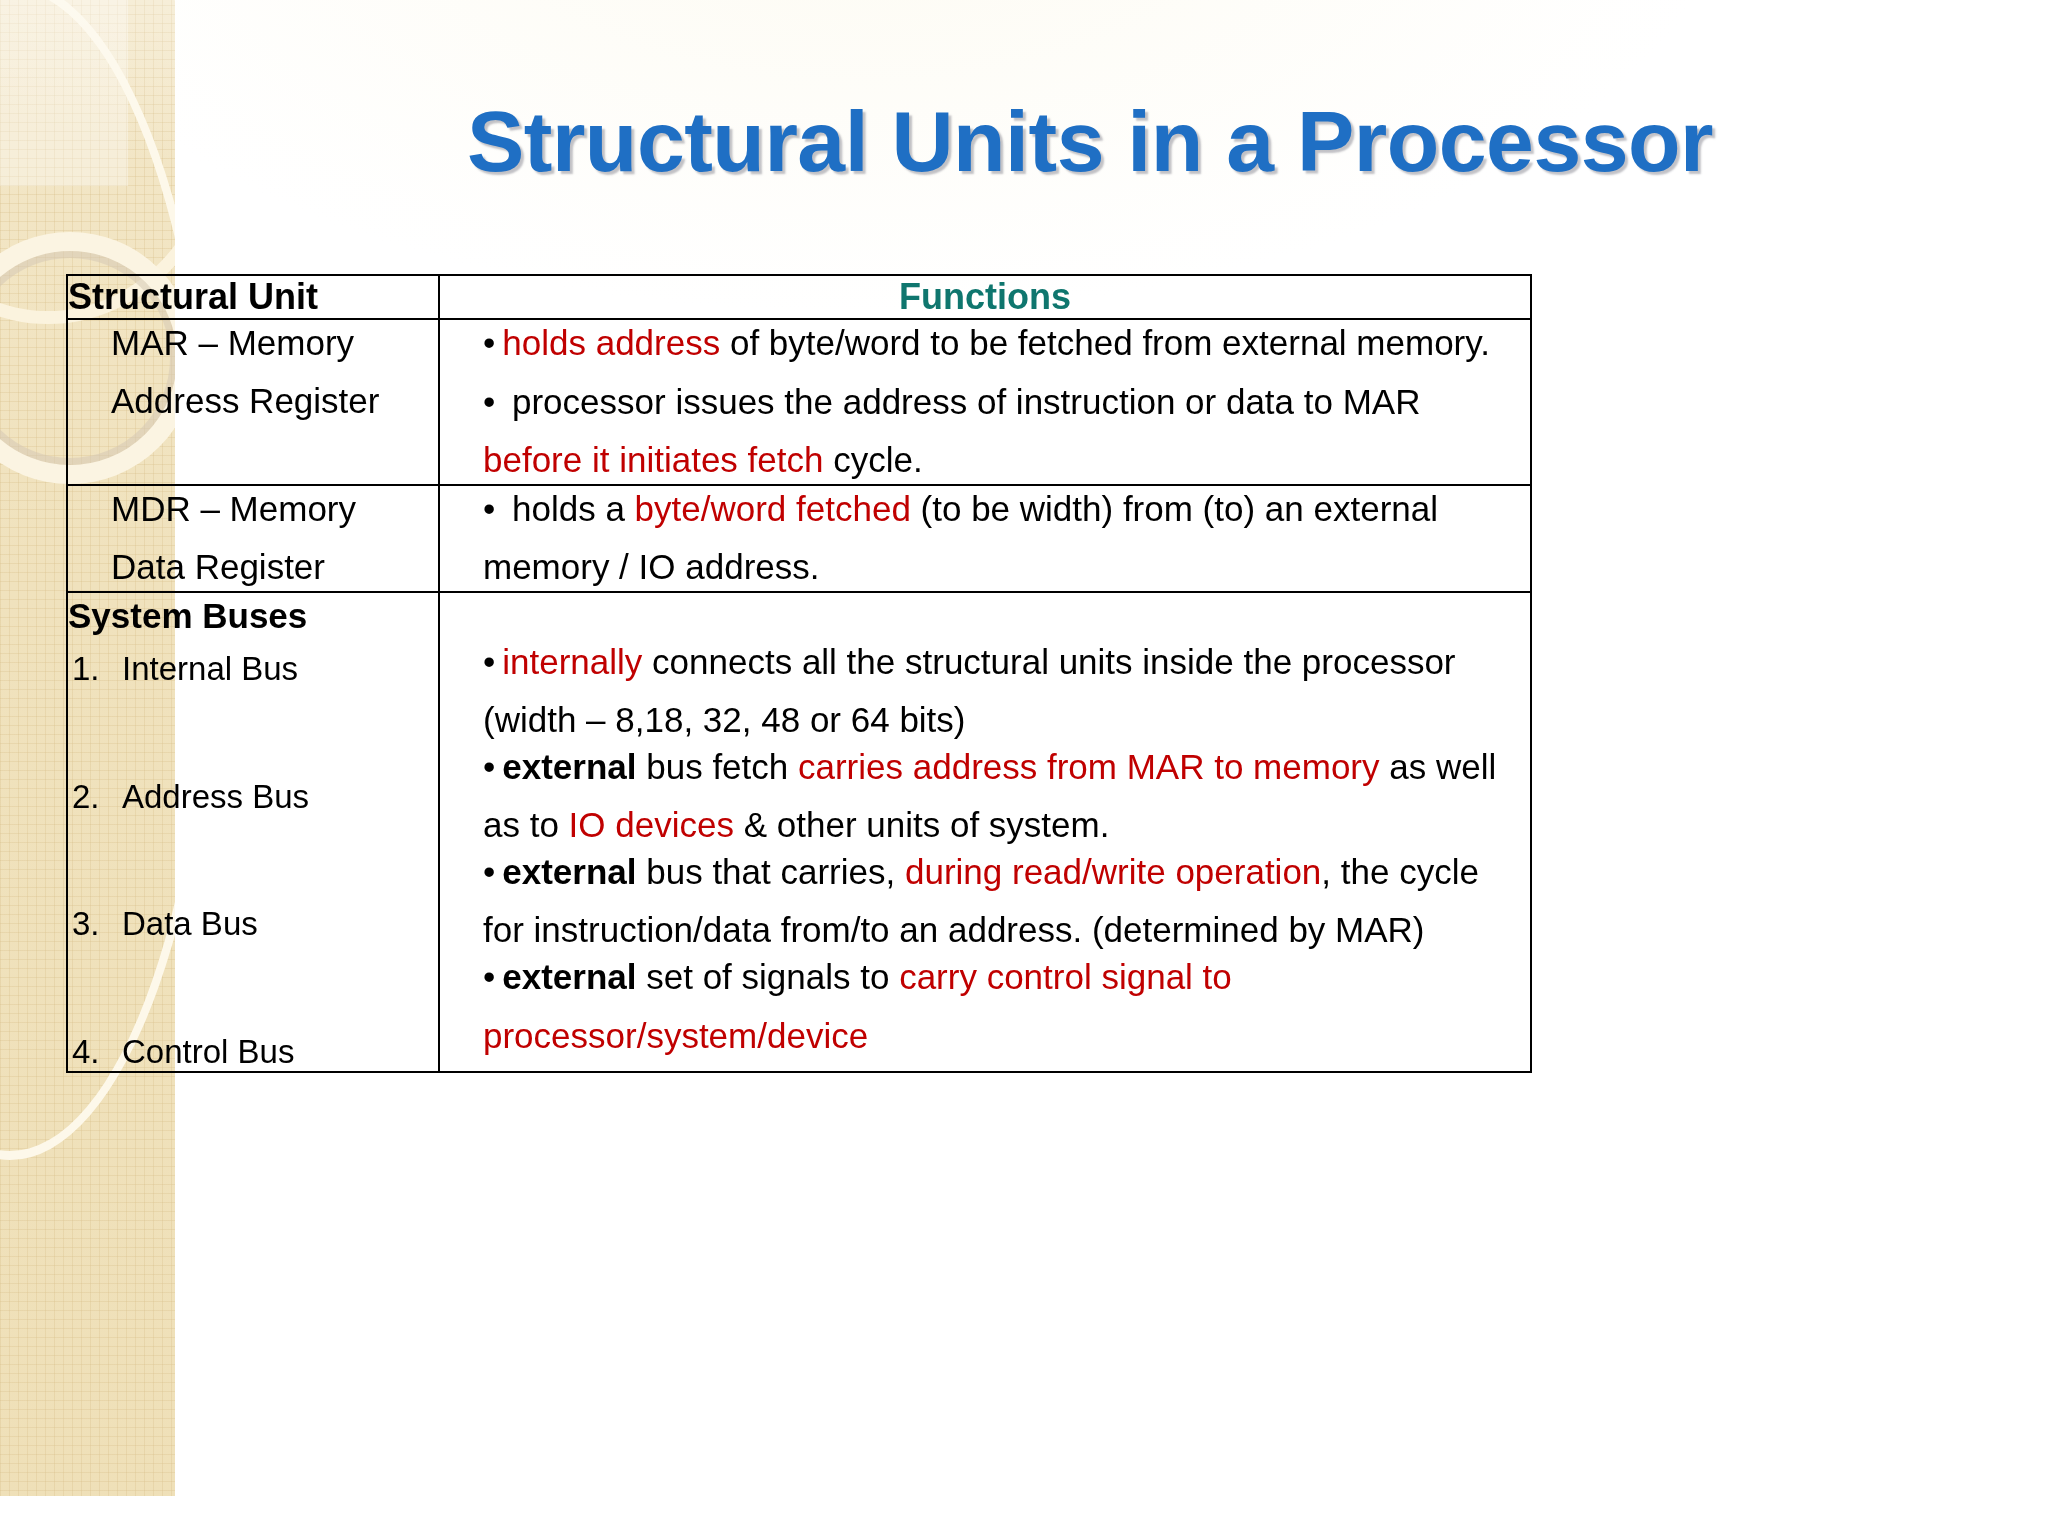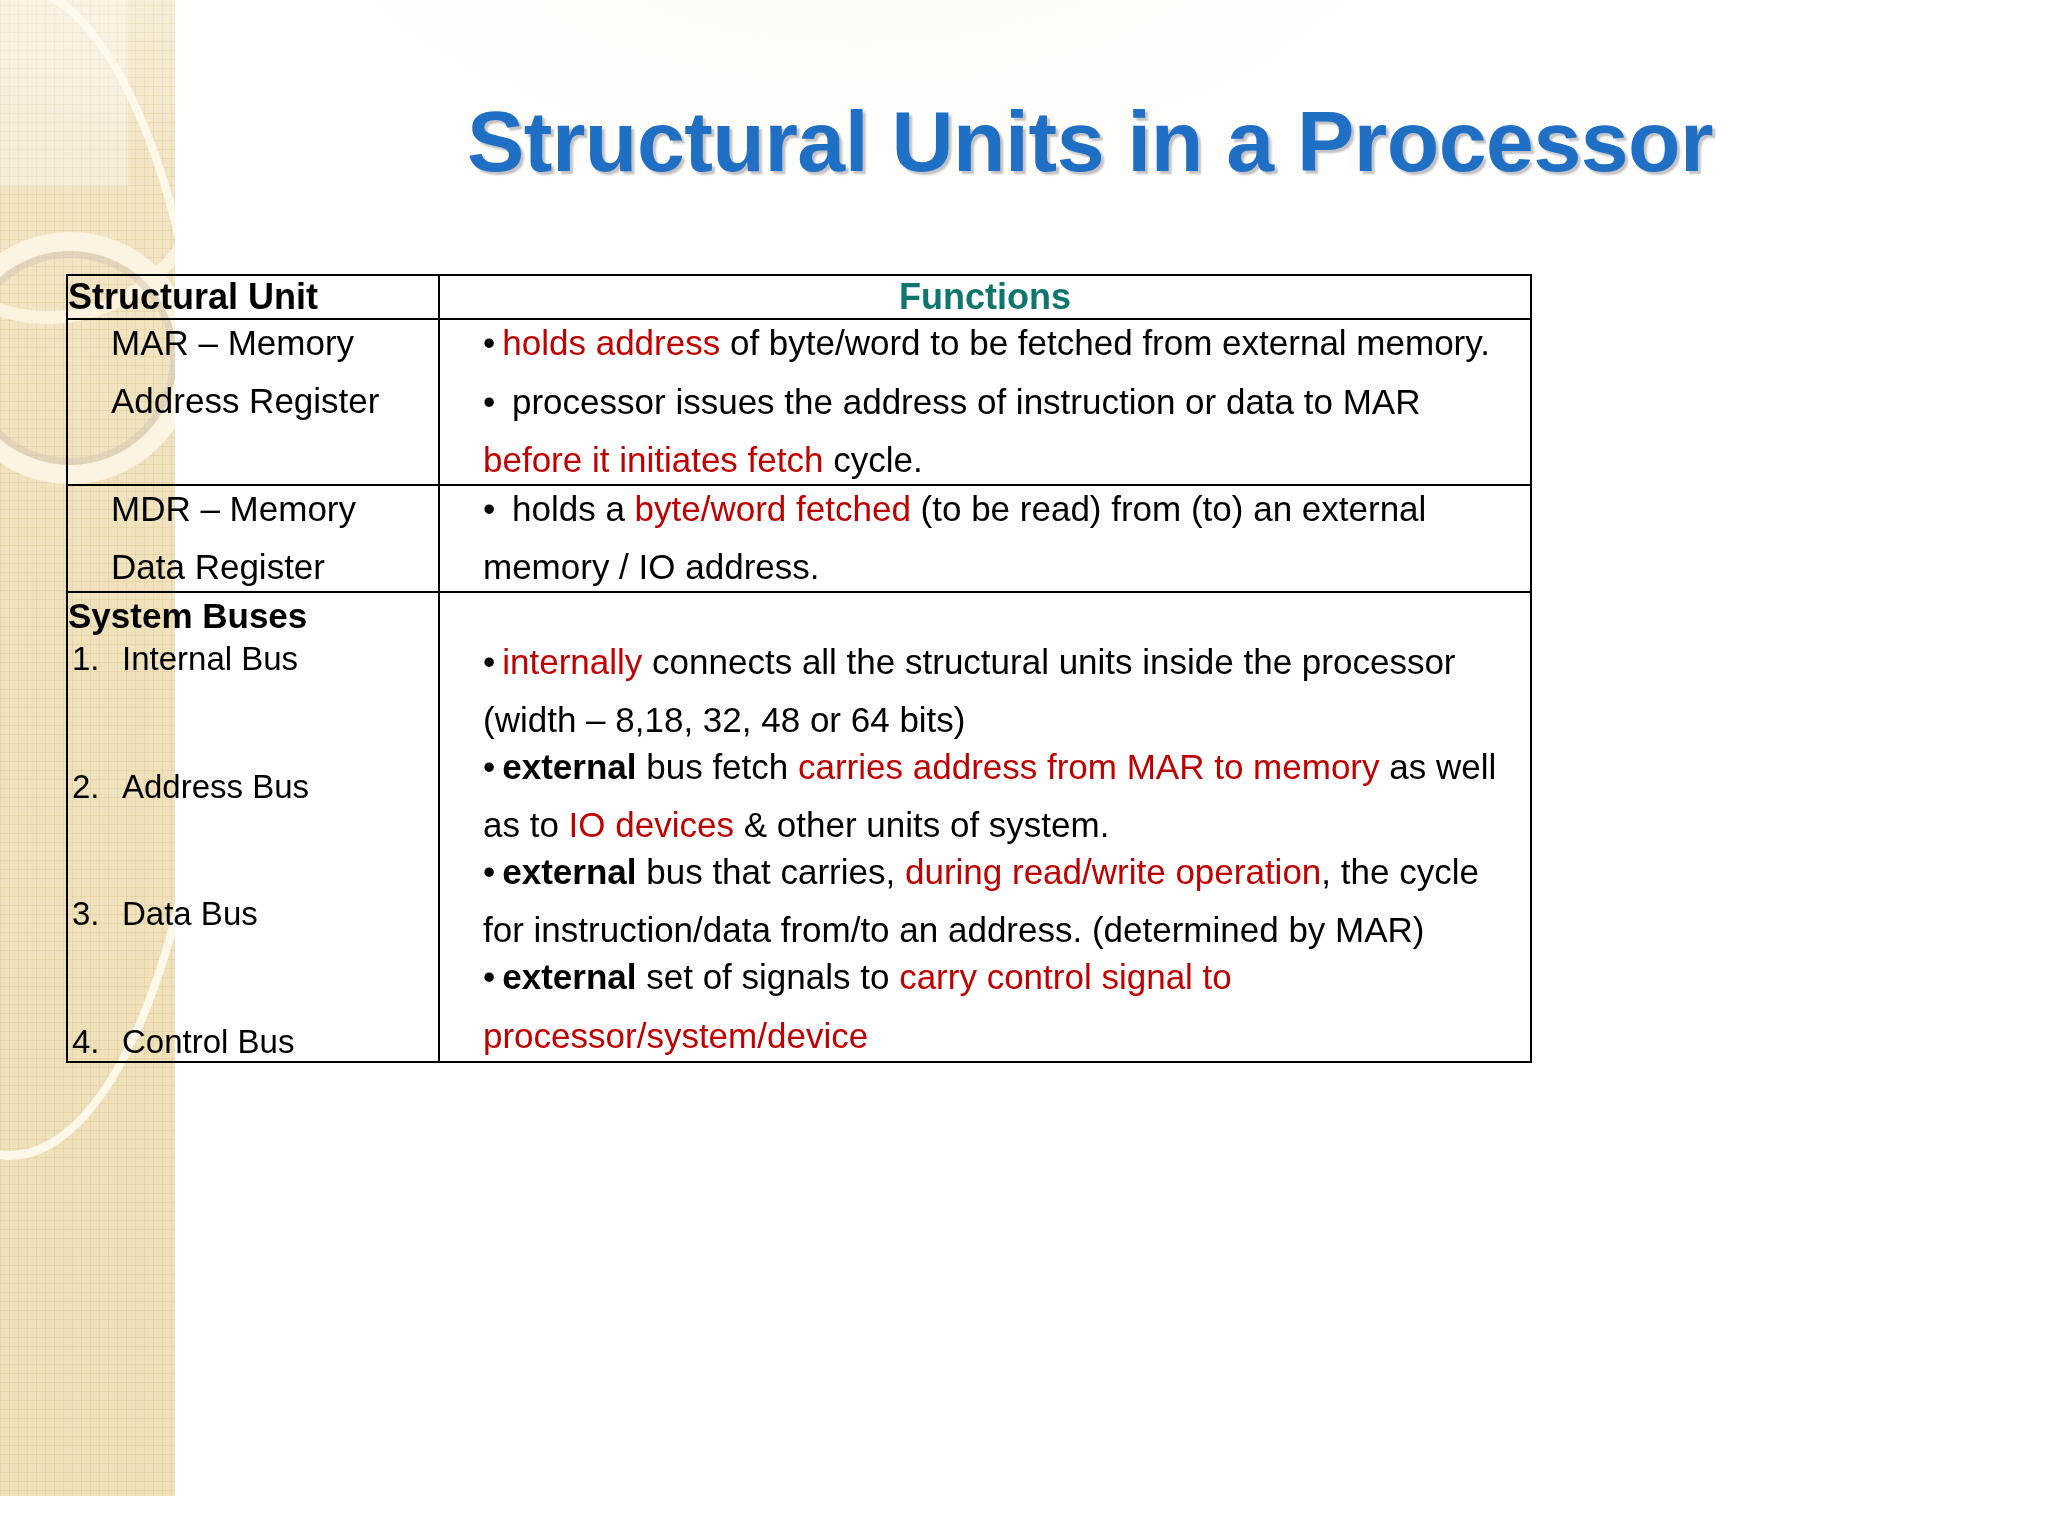--- a/index.html
+++ b/index.html
@@ -189,21 +189,21 @@
   .fn-line { display: block; padding-left: 43px; }
   .fn-line + .fn-line { margin-top: 12px; }
 
   .bullet-mark { margin-right: 7px; }
 
   
   .buses-title {
     font-weight: bold;
     font-size: 35px;
     display: block;
-    margin-bottom: 0;
+    margin-bottom: 10px;
   }
   .bus-list {
     list-style: none;
     margin: 0;
     padding: 0;
   }
   .bus-item {
     display: flex;
     font-size: 33px;
     line-height: 1.2;
@@ -275,21 +275,21 @@
         </td>
       </tr>
 
       <tr>
         <td class="cell-unit">
           <span class="fn-line">MDR – Memory</span>
           <span class="fn-line">Data Register</span>
         </td>
         <td class="cell-funcs">
           <div class="fn-line">
-            <span class="bullet-mark">•</span><span> holds a </span><span class="red">byte/word fetched</span><span> (to be read) from (to) an external</span>
+            <span class="bullet-mark">•</span><span> holds a </span><span class="red">byte/word fetched</span><span> (to be width) from (to) an external</span>
           </div>
           <div class="fn-line">
             <span>memory / IO address.</span>
           </div>
         </td>
       </tr>
 
       <tr>
         <td class="cell-unit">
           <span class="buses-title">System Buses</span>

